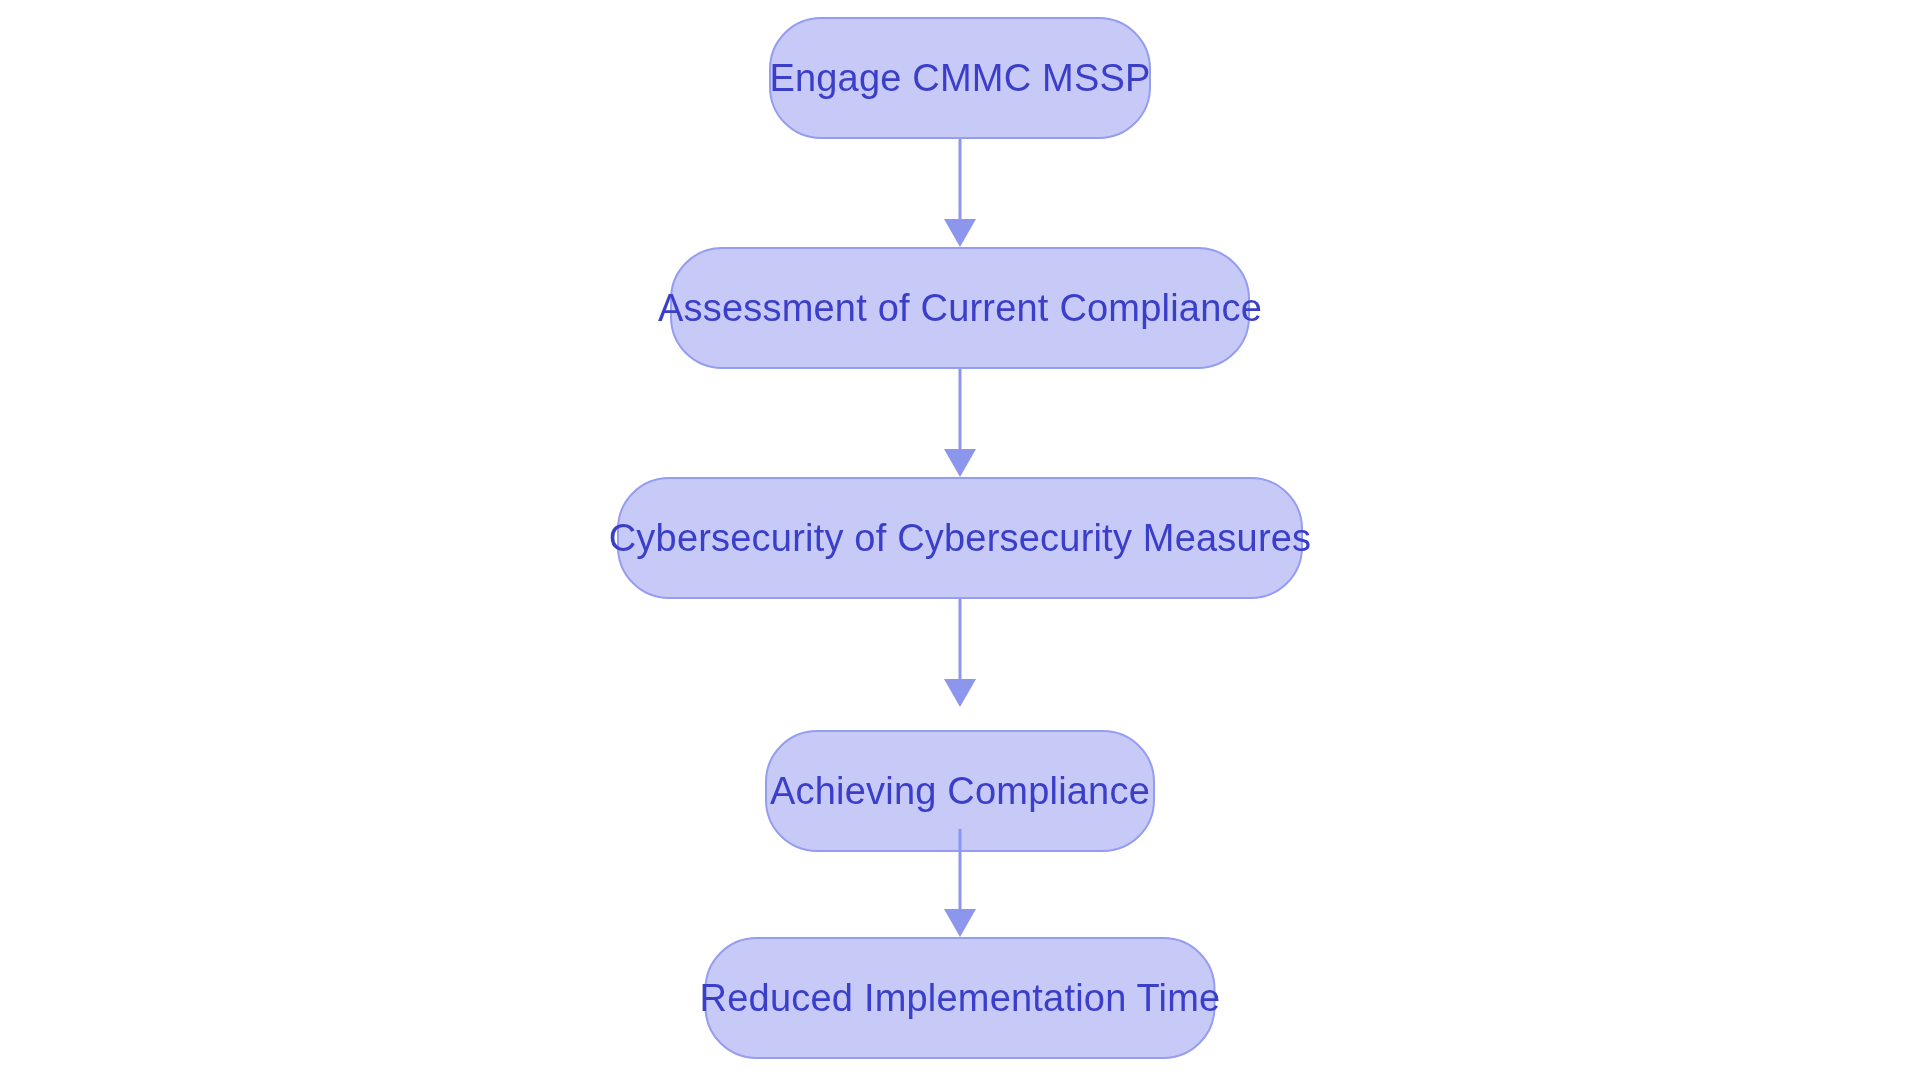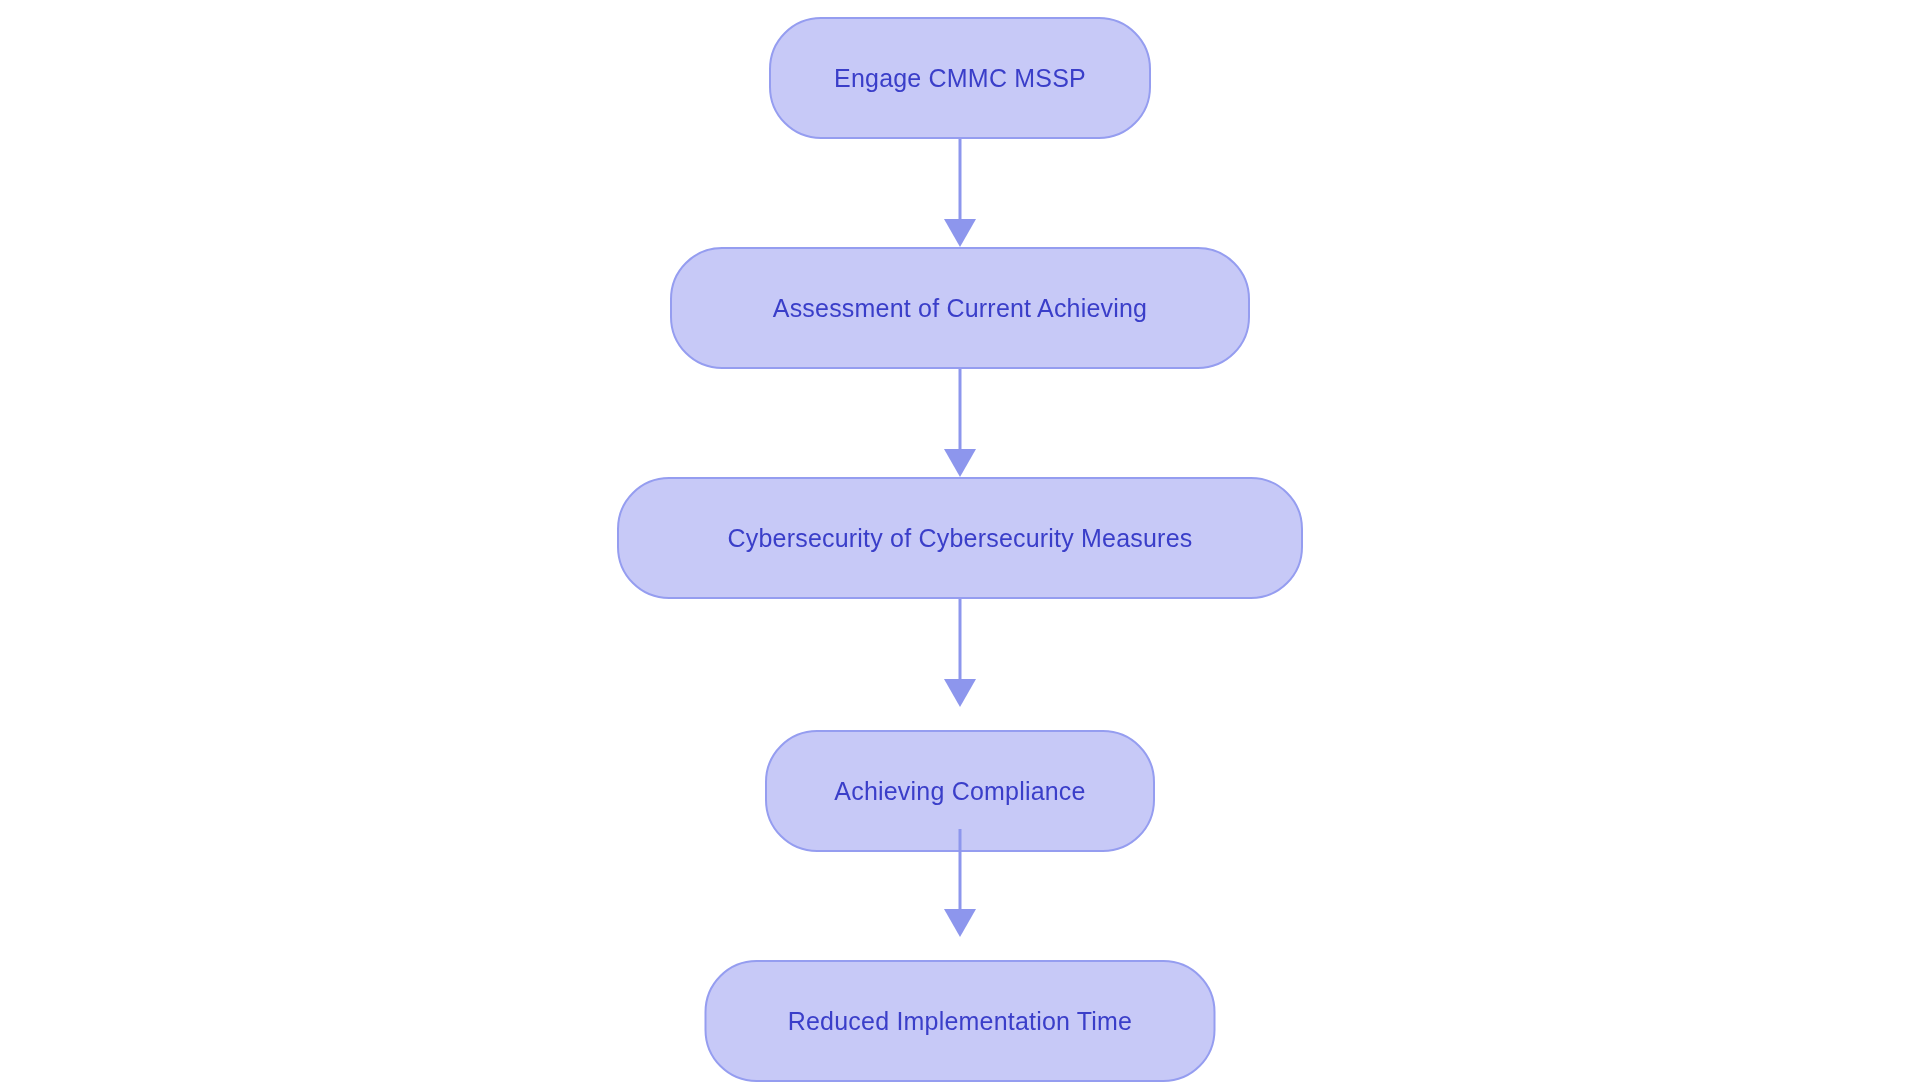--- a/index.html
+++ b/index.html
@@ -27,29 +27,29 @@
     border-radius: 52px;
     background: var(--node-fill);
     border: 2px solid var(--node-border);
     display: flex;
     align-items: center;
     justify-content: center;
     white-space: nowrap;
   }
   .node .label {
     color: var(--node-text);
-    font-size: 25px;
+    font-size: 38px;
     font-weight: 400;
     letter-spacing: 0.2px;
   }
   .n1 { top: 17px;  width: 382px; }
   .n2 { top: 247px; width: 580px; }
   .n3 { top: 477px; width: 686px; }
   .n4 { top: 730px; width: 390px; }
-  .n5 { top: 937px; width: 511px; margin-top: 23px; }
+  .n5 { top: 937px; width: 511px; }
   .edge {
     position: absolute;
     left: 50%;
     transform: translateX(-50%);
     width: 40px;
     height: 108px;
   }
   .e1 { top: 139px; }
   .e2 { top: 369px; }
   .e3 { top: 599px; }
@@ -63,21 +63,21 @@
   <div class="node n1">
     <span class="label">Engage CMMC MSSP</span>
   </div>
 
   <svg class="edge e1" viewBox="0 0 40 108" xmlns="http://www.w3.org/2000/svg">
     <line x1="20" y1="0" x2="20" y2="83" stroke="#8d96ed" stroke-width="3"></line>
     <polygon points="4,80 36,80 20,108" fill="#8d96ed"></polygon>
   </svg>
 
   <div class="node n2">
-    <span class="label">Assessment of Current Achieving</span>
+    <span class="label">Assessment of Current Compliance</span>
   </div>
 
   <svg class="edge e2" viewBox="0 0 40 108" xmlns="http://www.w3.org/2000/svg">
     <line x1="20" y1="0" x2="20" y2="83" stroke="#8d96ed" stroke-width="3"></line>
     <polygon points="4,80 36,80 20,108" fill="#8d96ed"></polygon>
   </svg>
 
   <div class="node n3">
     <span class="label">Cybersecurity of Cybersecurity Measures</span>
   </div>

